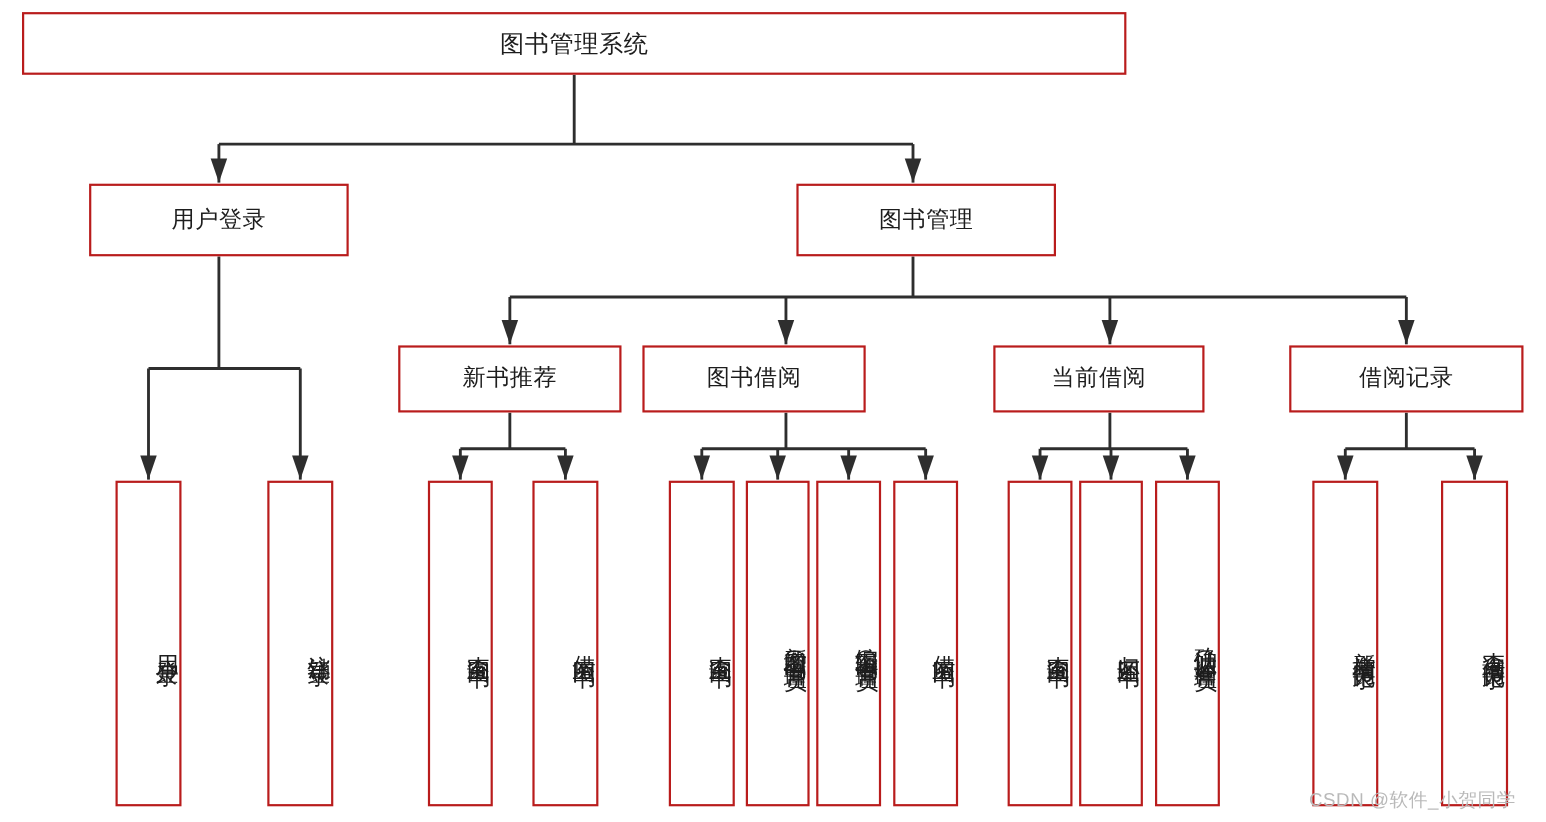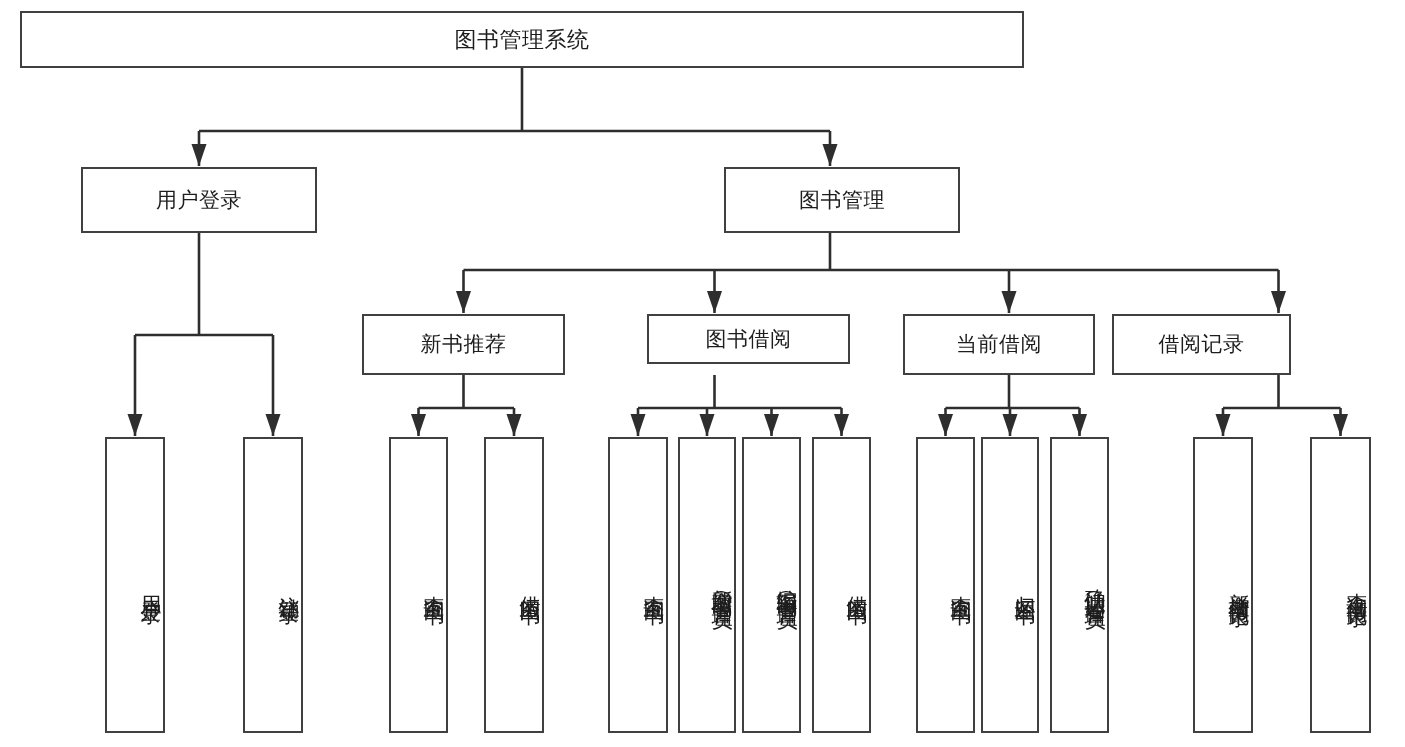--- a/index.html
+++ b/index.html
@@ -20,21 +20,21 @@
     left: 0;
     top: 0;
     width: 1405px;
     height: 747px;
     pointer-events: none;
   }
   .node {
     position: absolute;
     box-sizing: border-box;
     background: #ffffff;
-    border: 2px solid #404040;
+    border: 2px solid #b91c1c;
     display: flex;
     align-items: center;
     justify-content: center;
     color: #1d1d1d;
     line-height: 1.18;
   }
   .node.horiz {
     font-size: 21px;
     letter-spacing: 0.5px;
   }
@@ -127,27 +127,27 @@
       </div>
       <div class="node horiz" style="left: 81px; top: 167px; width: 236px; height: 66px;">
         <span class="label">用户登录</span>
       </div>
       <div class="node horiz" style="left: 712px; top: 167px; width: 236px; height: 66px; margin-left: 12px;">
         <span class="label">图书管理</span>
       </div>
       <div class="node horiz" style="left: 362px; top: 314px; width: 203px; height: 61px;">
         <span class="label">新书推荐</span>
       </div>
-      <div class="node horiz" style="left: 647px; top: 314px; width: 203px; height: 50px; align-items: center;">
+      <div class="node horiz" style="left: 584px; top: 314px; width: 203px; height: 61px; align-items: center;">
         <span class="label">图书借阅</span>
       </div>
       <div class="node horiz" style="left: 903px; top: 314px; width: 192px; height: 61px;">
         <span class="label">当前借阅</span>
       </div>
-      <div class="node horiz" style="left: 1112px; top: 314px; width: 179px; height: 61px;">
+      <div class="node horiz" style="left: 1172px; top: 314px; width: 213px; height: 61px;">
         <span class="label">借阅记录</span>
       </div>
       <div class="node vert" style="left: 105px; top: 437px; width: 60px; height: 296px;">
         <span class="label">用户登录</span>
       </div>
       <div class="node vert" style="left: 243px; top: 437px; width: 60px; height: 296px;">
         <span class="label">注销登录</span>
       </div>
       <div class="node vert" style="left: 389px; top: 437px; width: 59px; height: 296px;">
         <span class="label">查询图书</span>
@@ -176,13 +176,14 @@
       <div class="node vert" style="left: 1050px; top: 437px; width: 59px; height: 296px;">
         <span class="label">确认归还（管理员）</span>
       </div>
       <div class="node vert" style="left: 1193px; top: 437px; width: 60px; height: 296px;">
         <span class="label">新增借阅记录</span>
       </div>
       <div class="node vert" style="left: 1310px; top: 437px; width: 61px; height: 296px;">
         <span class="label">查询借阅记录</span>
       </div>
     </div>
+  <div class="watermark" style="left:1190px; top:716px;">CSDN @软件_小贺同学</div>
 </div>
 
 </body></html>

